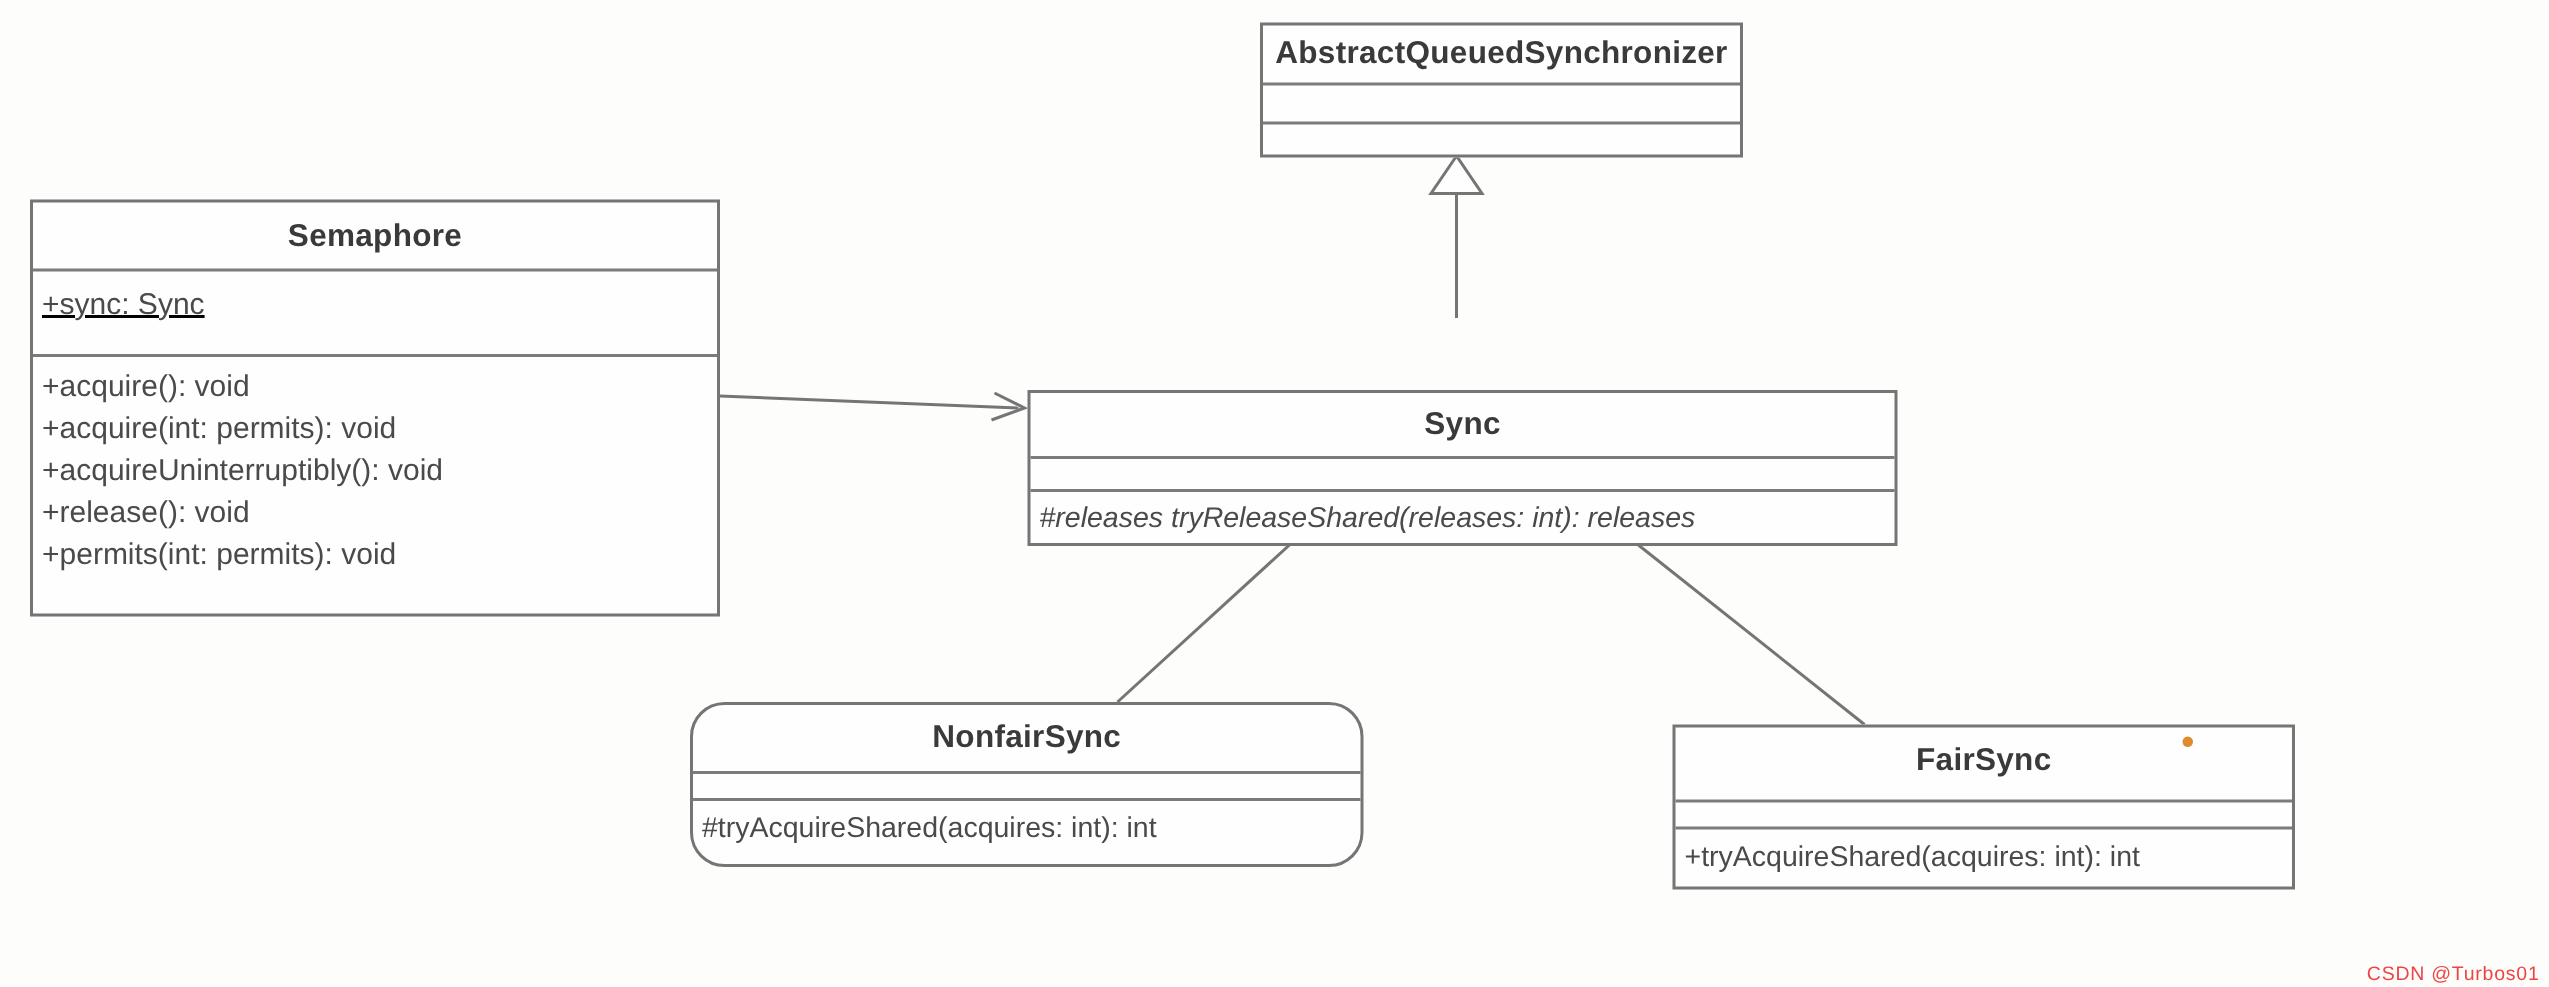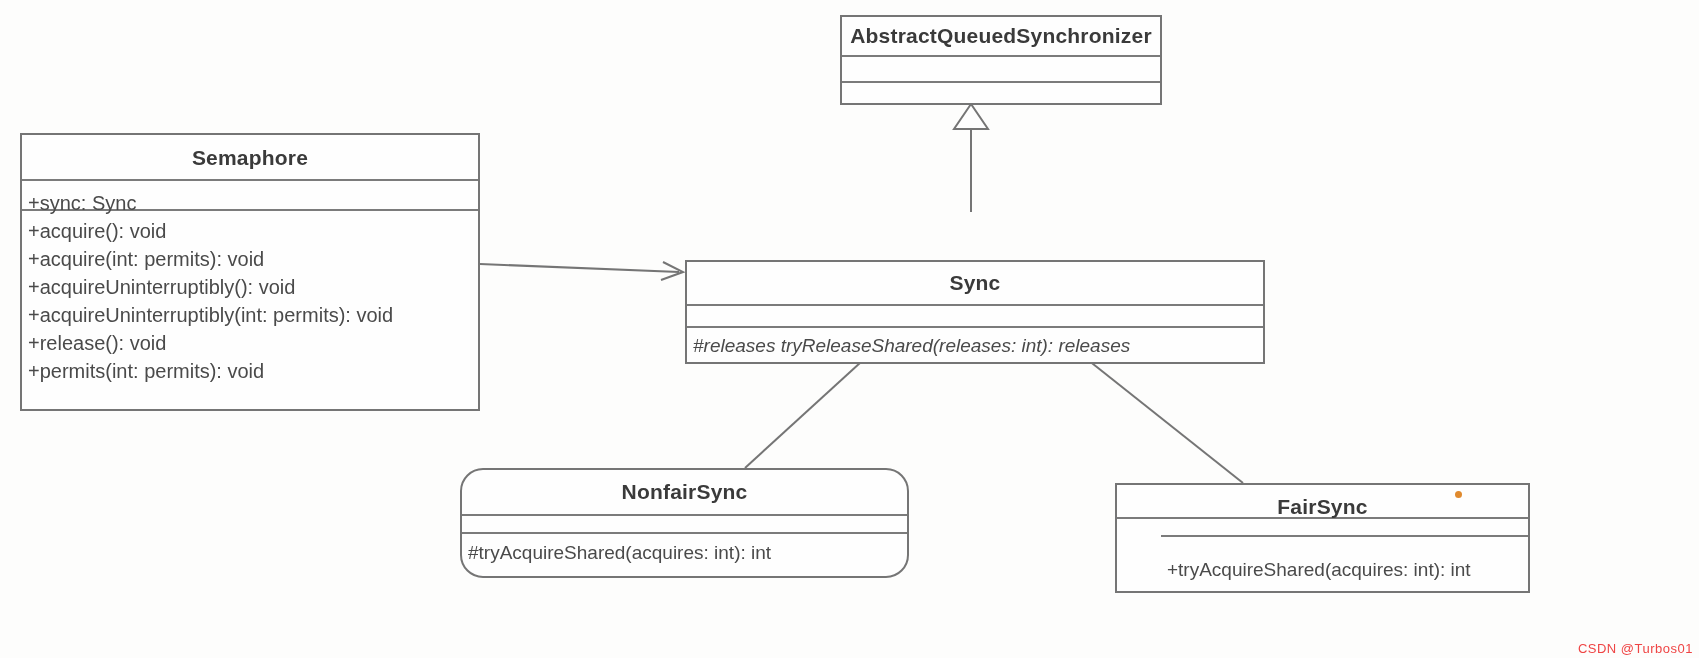--- a/index.html
+++ b/index.html
@@ -38,44 +38,44 @@
 
   
   #aqs{left:840px;top:15px;width:322px;height:90px;}
   #aqs .title{font-size:21px;line-height:38px;height:38px;}
   #aqs .c2{height:26px;}
   #aqs .c3{height:26px;}
 
   
   #semaphore{left:20px;top:133px;width:460px;height:278px;}
   #semaphore .title{font-size:21px;line-height:46px;height:44px;}
-  #semaphore .attrs{height:30px;}
+  #semaphore .attrs{height:57px;text-decoration:underline;}
   #semaphore .attrs .row{font-size:20px;line-height:44px;}
   #semaphore .ops{height:auto;padding:6px 0 8px 0;}
   #semaphore .ops .row{font-size:20px;line-height:28px;}
 
   
   #sync{left:685px;top:212px;width:580px;height:104px;margin-top:48px;}
   #sync .title{font-size:21px;line-height:42px;height:42px;}
   #sync .c2{height:22px;}
   #sync .c3{height:auto;padding:3px 0 4px 0;font-style:italic;}
   #sync .c3 .row{font-size:19px;line-height:30px;}
 
   
   #nonfair{left:460px;top:468px;width:449px;height:110px;border-radius:23px;}
   #nonfair .title{font-size:21px;line-height:44px;height:44px;}
   #nonfair .c2{height:18px;}
   #nonfair .c3{height:auto;padding:3px 12px 4px 0;}
   #nonfair .c3 .row{font-size:19px;line-height:32px;}
 
   
   #fair{left:1115px;top:483px;width:415px;height:110px;}
-  #fair .title{font-size:21px;line-height:44px;height:32px;}
+  #fair .title{font-size:21px;line-height:44px;height:48px;}
   #fair .c2{height:18px;}
-  #fair .c3{height:auto;padding:17px 0 4px 0;margin-left:44px;}
+  #fair .c3{height:auto;padding:3px 0 4px 0;}
   #fair .c3 .row{font-size:19px;line-height:32px;}
 
   .dot{
     position:absolute;
     width:7px;height:7px;
     border-radius:50%;
     background:#e08a2e;
   }
   .watermark{
     position:absolute;
@@ -122,21 +122,20 @@
 
   <div class="umlbox" id="semaphore">
     <div class="title">Semaphore</div>
     <div class="comp attrs">
       <div class="row">+sync: Sync</div>
     </div>
     <div class="comp ops">
       <div class="row">+acquire(): void</div>
       <div class="row">+acquire(int: permits): void</div>
       <div class="row">+acquireUninterruptibly(): void</div>
-      <div class="row">+acquireUninterruptibly(int: permits): void</div>
       <div class="row">+release(): void</div>
       <div class="row">+permits(int: permits): void</div>
     </div>
   </div>
 
   <div class="umlbox" id="sync">
     <div class="title">Sync</div>
     <div class="comp c2 empty"></div>
     <div class="comp c3">
       <div class="row">#releases tryReleaseShared(releases: int): releases</div>

